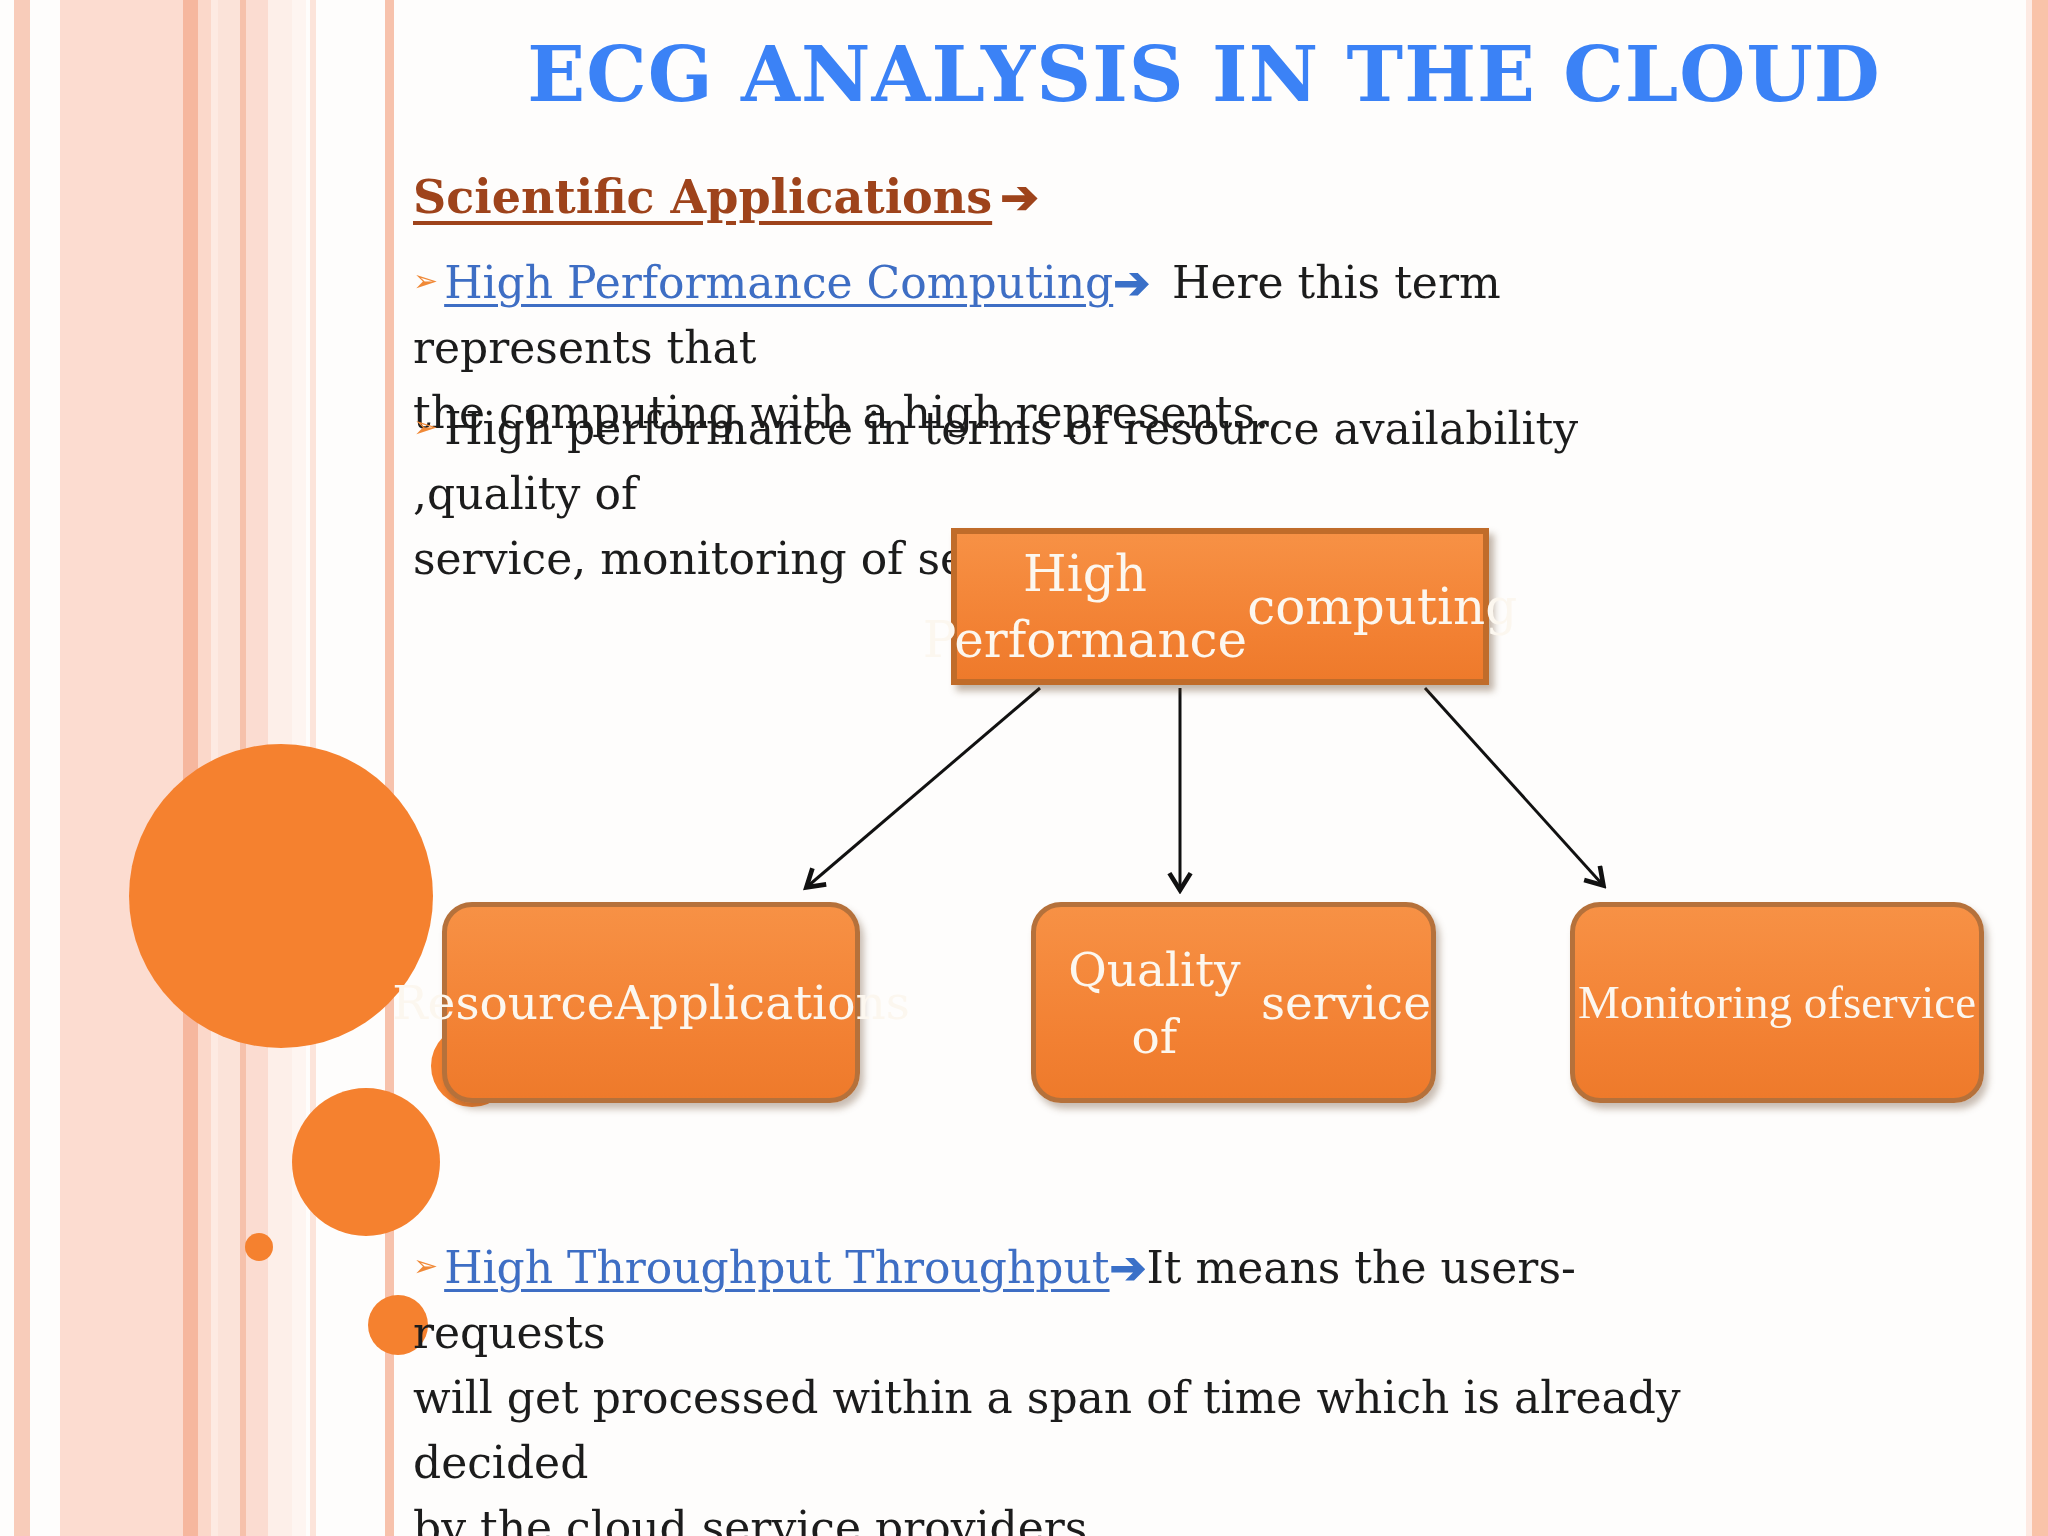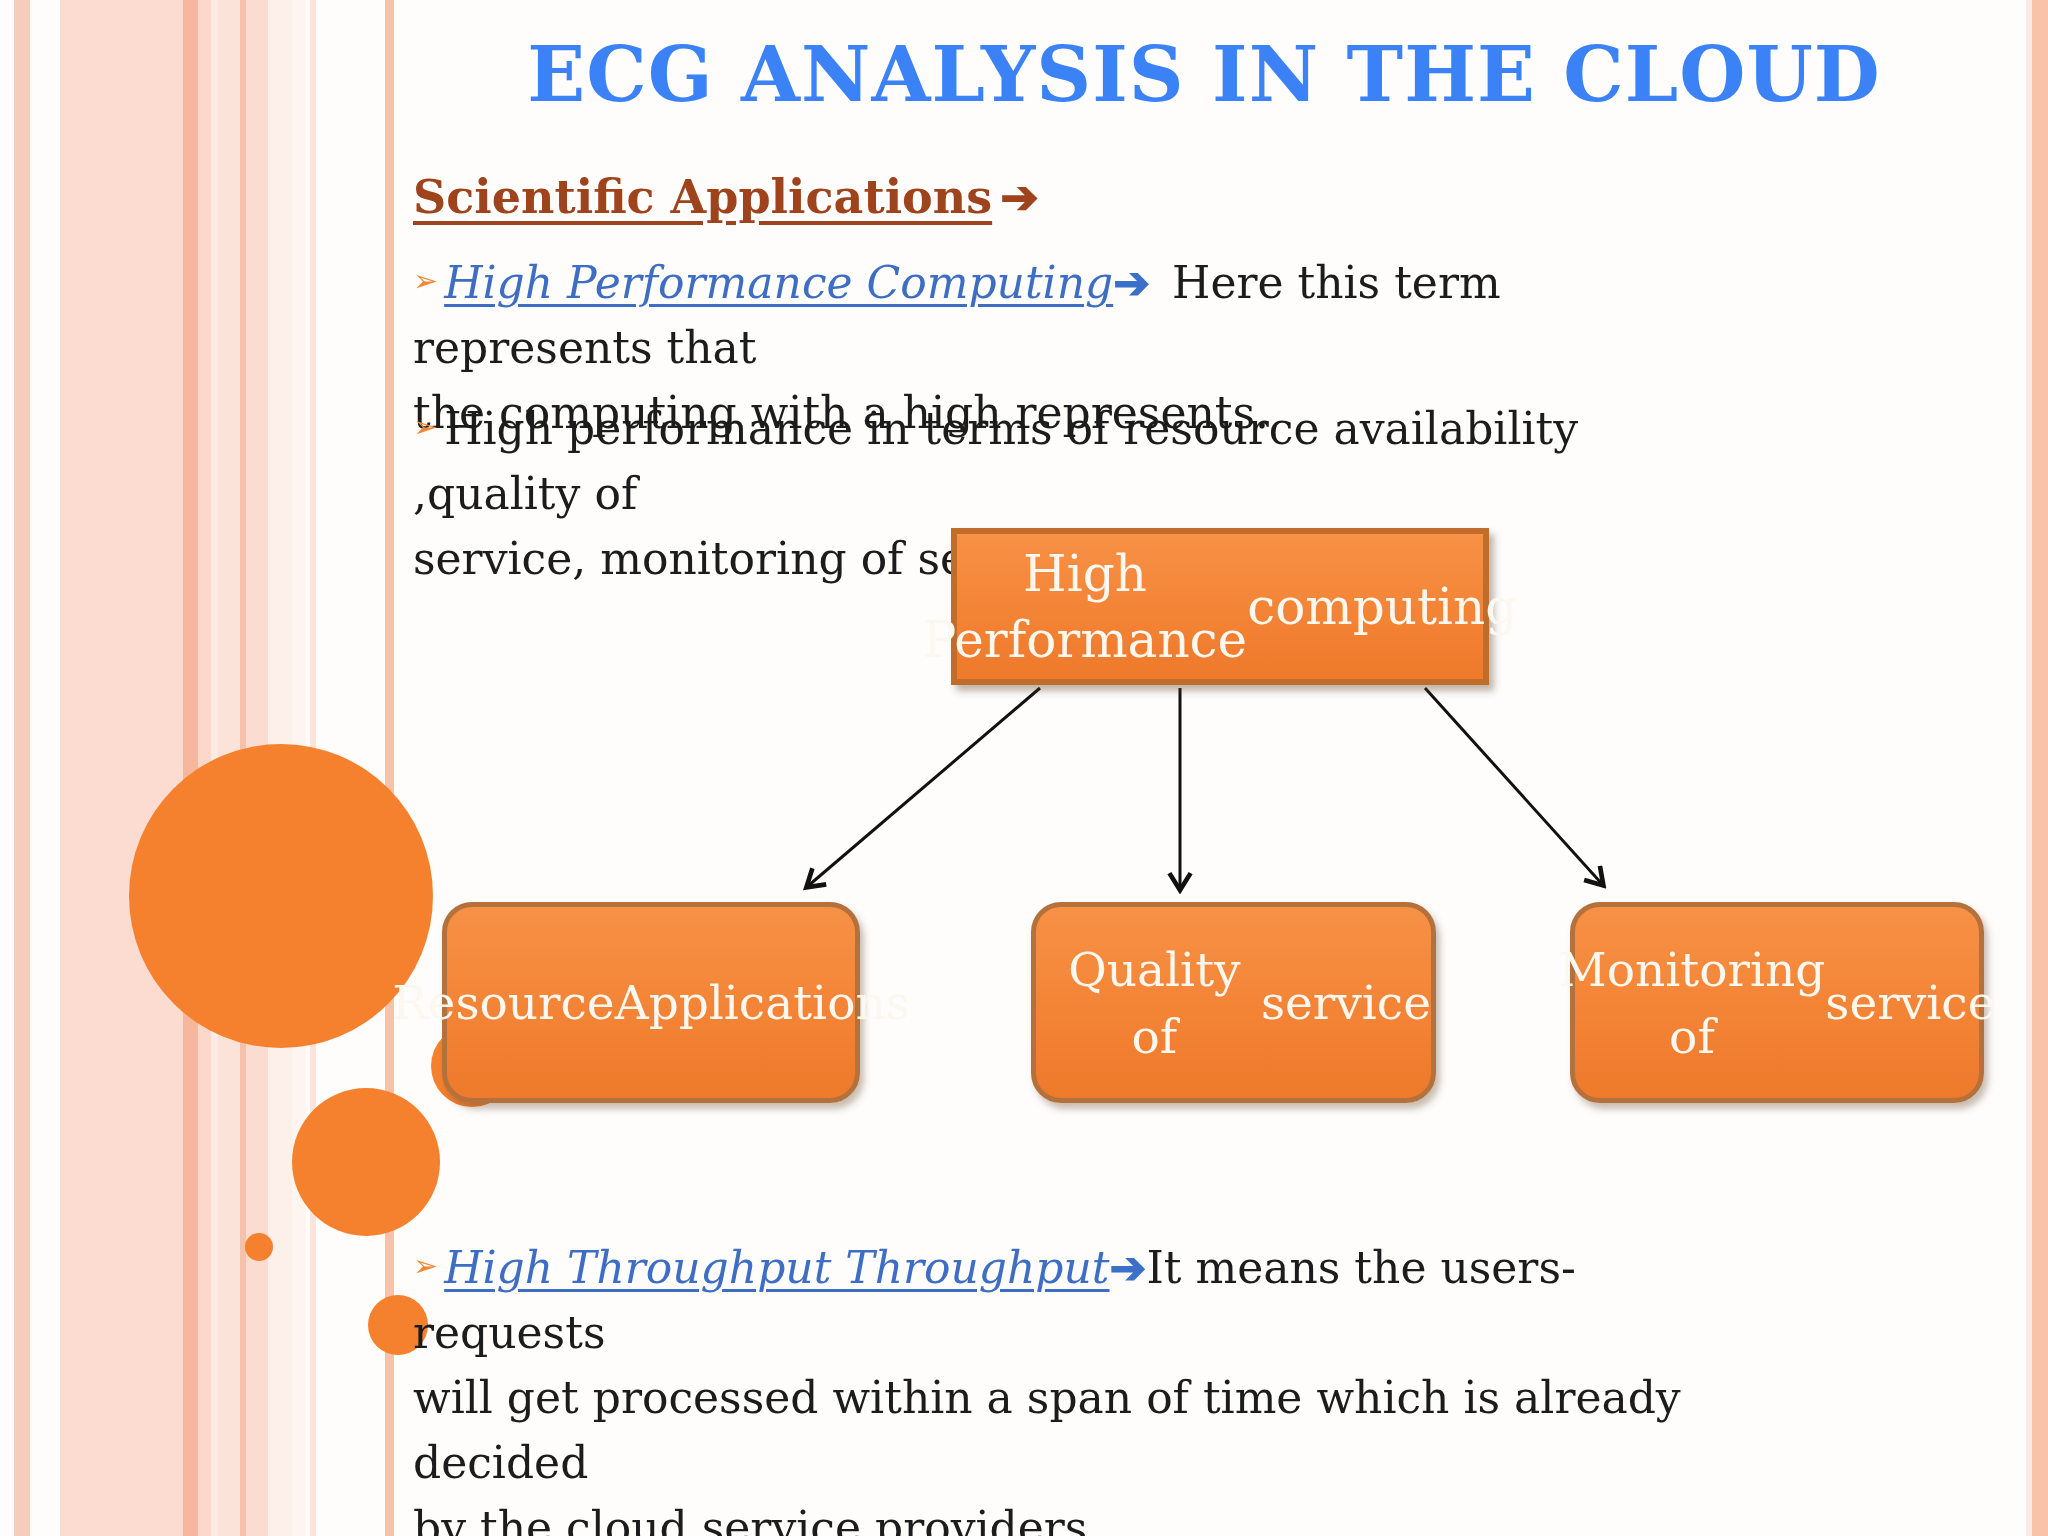--- a/index.html
+++ b/index.html
@@ -39,36 +39,36 @@
 
   .heading{position:absolute;left:413px;top:170px;font-size:46px;font-weight:bold;color:#9e431b;}
   .heading .h-text{text-decoration:underline;text-decoration-thickness:4px;text-underline-offset:8px;}
   .heading .h-arrow{margin-left:8px;}
 
   .para{position:absolute;left:413px;width:1270px;font-size:44px;line-height:65px;color:#1c1c1c;}
   .p1{top:248px;}
   .p2{top:394px;}
   .p3{top:1233px;}
   .bullet{color:#f08937;font-size:30px;vertical-align:7px;margin-right:6px;}
-  .link{color:#3e6ec4;text-decoration:underline;text-decoration-thickness:3px;text-underline-offset:6px;cursor:pointer;font-style:italic;}
+  .link{color:#3e6ec4;text-decoration:underline;text-decoration-thickness:3px;text-underline-offset:6px;cursor:pointer;}
   .barrow{color:#3a70c8;font-weight:bold;margin-right:8px;}
 
   
   .connectors{position:absolute;inset:0;width:2048px;height:1536px;z-index:2;}
   .dbox{position:absolute;box-sizing:border-box;display:flex;flex-direction:row;
         justify-content:center;align-items:center;text-align:center;
         background:linear-gradient(180deg,#f79145 0%,#f28032 70%,#ee7a2b 100%);
         color:#fcf7ef;z-index:3;}
   .root-box{left:951px;top:528px;width:538px;height:157px;border:6px solid #c06c2a;
             box-shadow:5px 6px 7px rgba(100,70,40,.40);font-size:50px;line-height:66px;}
   .child-box{top:902px;height:201px;border:5px solid #b5713b;border-radius:30px;
              box-shadow:4px 6px 7px rgba(100,70,40,.35);font-size:47px;line-height:67px;}
   .cb1{left:442px;width:418px;}
   .cb2{left:1031px;width:405px;padding-left:12px;}
-  .cb3{left:1570px;width:414px;}
+  .cb3{left:1570px;width:414px;font-family:Liberation Serif, serif;}
 </style>
 </head>
 <body>
 
 <div class="slide">
 
   <div class="stripe s1"></div>
   <div class="stripe s2"></div>
   <div class="stripe s3"></div>
   <div class="stripe s4"></div>

